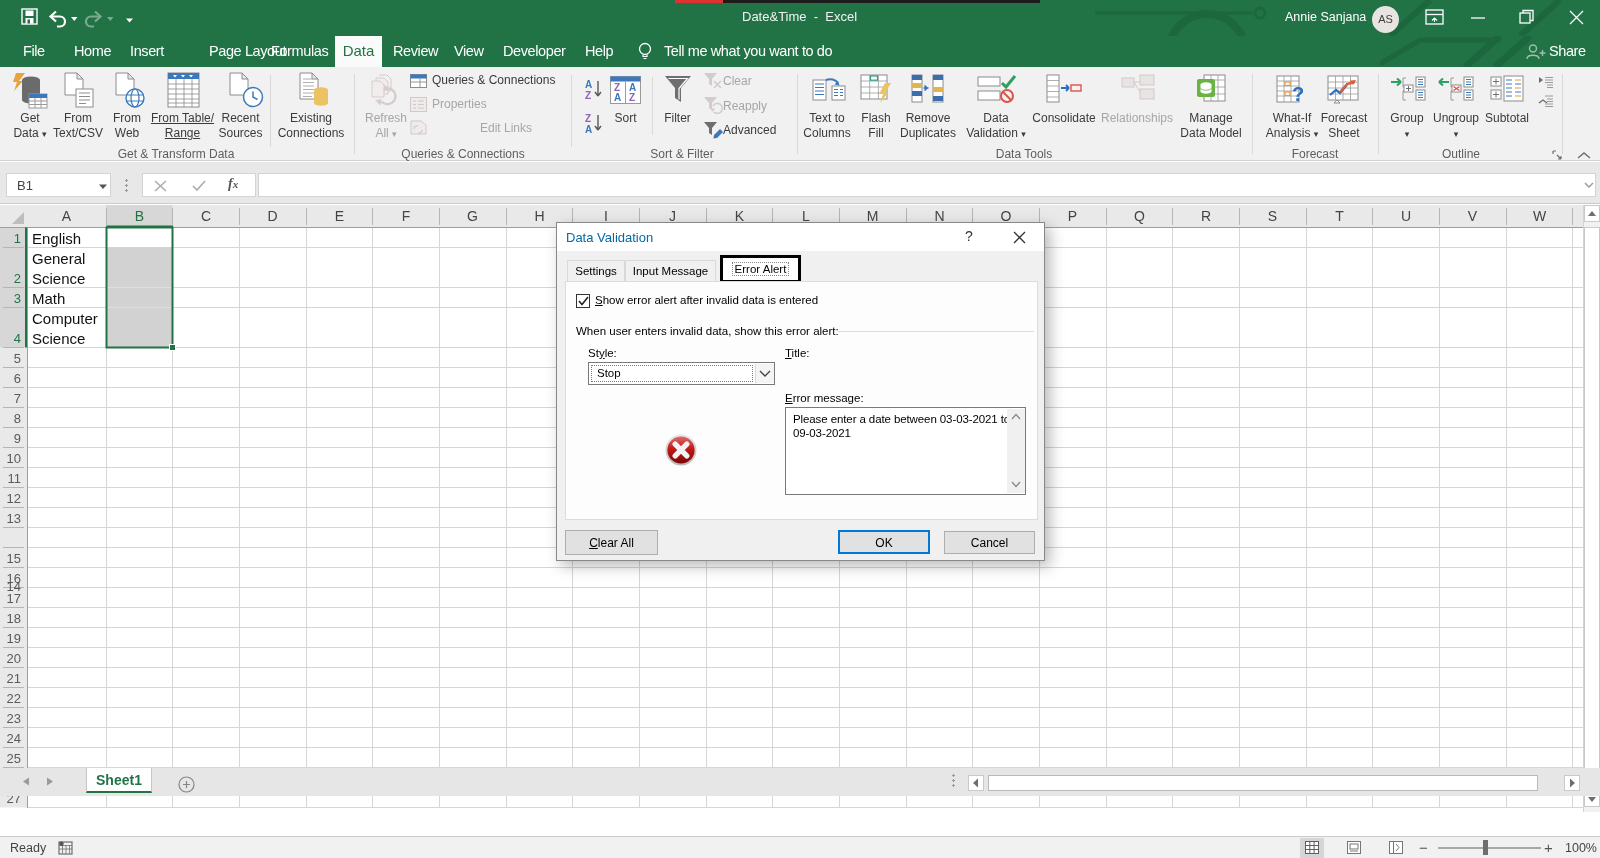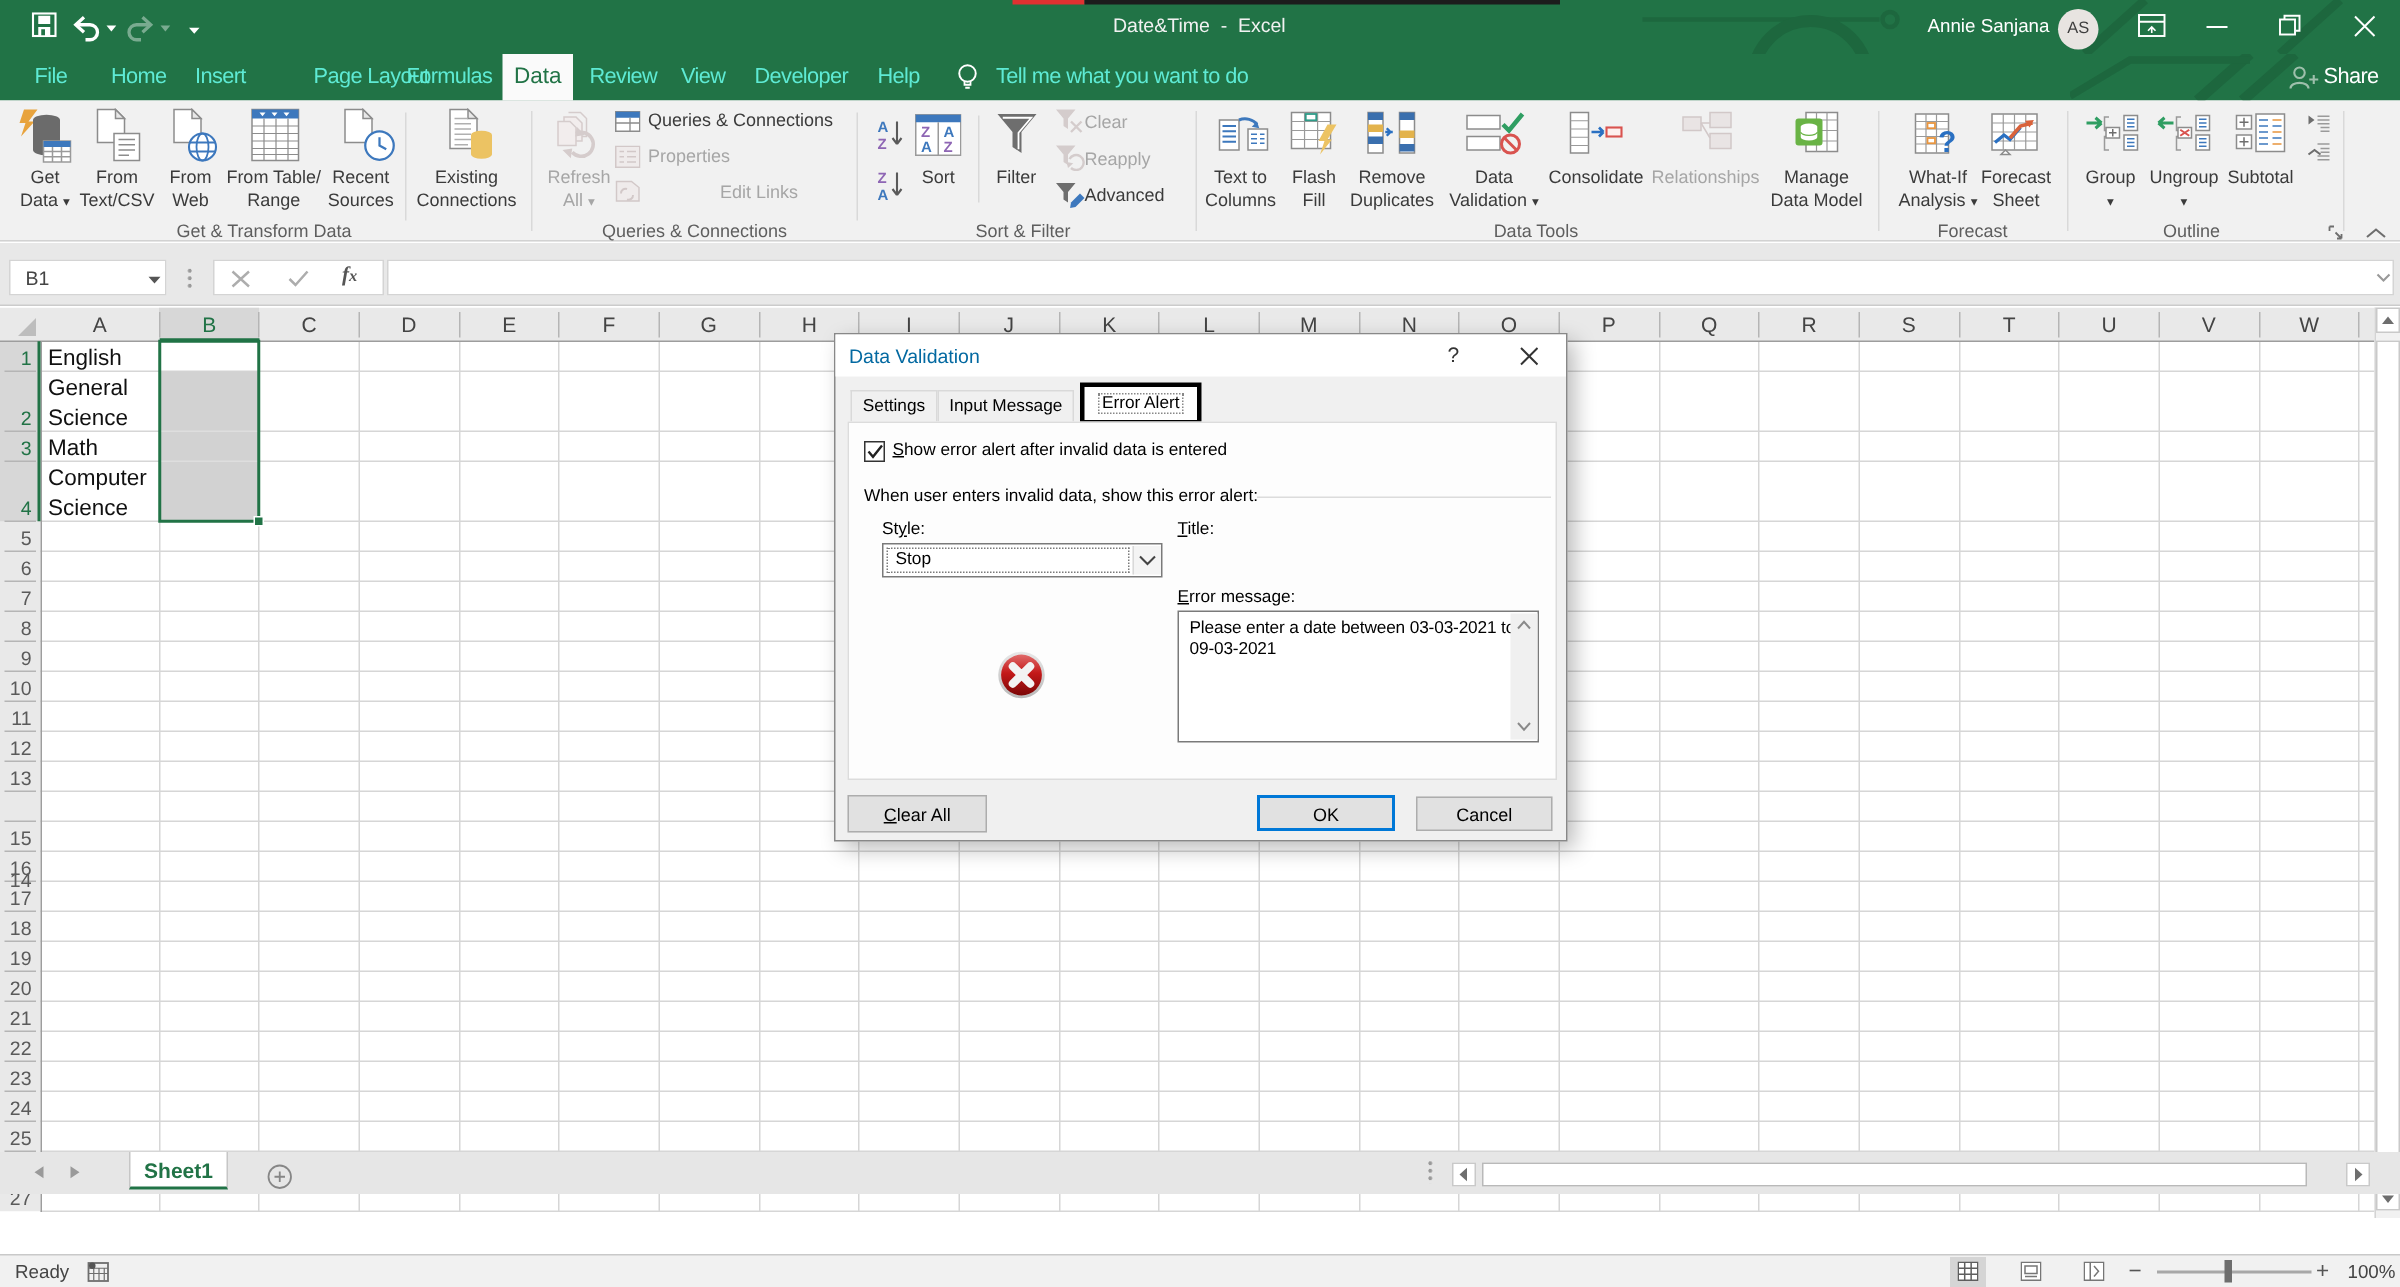--- a/index.html
+++ b/index.html
@@ -3,21 +3,21 @@
 <meta charset="utf-8">
 <style>
   * { margin:0; padding:0; box-sizing:border-box; }
   html,body { width:1600px; height:858px; overflow:hidden; }
   body { font-family:"Liberation Sans", sans-serif; position:relative; background:#fff; }
   .abs { position:absolute; }
 
   
   #titlebar { left:0; top:0; width:1600px; height:36px; background:#217346; }
   #tabsrow { left:0; top:36px; width:1600px; height:31px; background:#217346; }
-  .rtab { position:absolute; top:0; height:31px; color:#5eead4; font-size:14.5px; line-height:30px; white-space:nowrap; letter-spacing:-0.4px; }
+  .rtab { position:absolute; top:0; height:31px; color:#ffffff; font-size:14.5px; line-height:30px; white-space:nowrap; letter-spacing:-0.4px; }
   #datatab { position:absolute; left:335px; top:0; width:47px; height:31px; background:#fafafa; color:#217346; font-size:15px; line-height:30px; text-align:center; }
 
   
   #ribbon { left:0; top:67px; width:1600px; height:94px; background:#f1f1f1; border-bottom:1px solid #d2d2d2; }
   .gsep { position:absolute; top:7px; height:80px; width:1px; background:#d9d9d9; }
   .glabel { position:absolute; top:80px; height:12px; font-size:12px; color:#5e5e5e; text-align:center; }
   .blabel { position:absolute; font-size:12px; color:#3b3b3b; text-align:center; line-height:15px; }
   .dim { color:#a6a6a6 !important; }
 
   
@@ -146,21 +146,21 @@
       <ellipse cx="20" cy="26" rx="4" ry="9" fill="none" stroke="#3d78bd" stroke-width="1.2"></ellipse>
       <path d="M11.5 23 h17 M11.5 29 h17" stroke="#3d78bd" stroke-width="1.2" fill="none"></path>
     </svg>
     <div class="blabel" style="left:100px;top:44px;width:54px;">From<br>Web</div>
     <svg class="abs" style="left:167px;top:5px" width="33" height="36">
       <rect x="1" y="1" width="31" height="34" fill="#fff" stroke="#8c8c8c"></rect>
       <rect x="1" y="1" width="31" height="6" fill="#3d78bd"></rect>
       <path d="M6 3 l4 0 l-2 2.5 z M14 3 l4 0 l-2 2.5 z M22 3 l4 0 l-2 2.5 z" fill="#fff"></path>
       <path d="M1 12 h31 M1 17 h31 M1 22 h31 M1 27 h31 M1 31 h31 M9 7 v28 M17 7 v28 M25 7 v28" stroke="#8c8c8c" stroke-width="0.8"></path>
     </svg>
-    <div class="blabel" style="left:148px;top:44px;width:69px;">From Table/<br>Range</div>
+    <div class="blabel" style="left:148px;top:44px;width:69px;text-decoration:underline;">From Table/<br>Range</div>
     <svg class="abs" style="left:229px;top:5px" width="36" height="36">
       <path d="M1 1 h12 l6 6 v16 h-18 z" fill="#fff" stroke="#8c8c8c"></path>
       <path d="M13 1 l6 6 h-6 z" fill="#e8e8e8" stroke="#8c8c8c"></path>
       <circle cx="24" cy="25" r="9.5" fill="#fff" stroke="#3d78bd" stroke-width="1.5"></circle>
       <path d="M24 19.5 v5.5 l4.5 2.5" fill="none" stroke="#3d78bd" stroke-width="1.5"></path>
     </svg>
     <div class="blabel" style="left:213px;top:44px;width:55px;">Recent<br>Sources</div>
     <svg class="abs" style="left:299px;top:5px" width="30" height="36">
       <path d="M1 1 h12 l6 6 v20 h-18 z" fill="#fff" stroke="#8c8c8c"></path>
       <path d="M13 1 l6 6 h-6 z" fill="#e8e8e8" stroke="#8c8c8c"></path>

